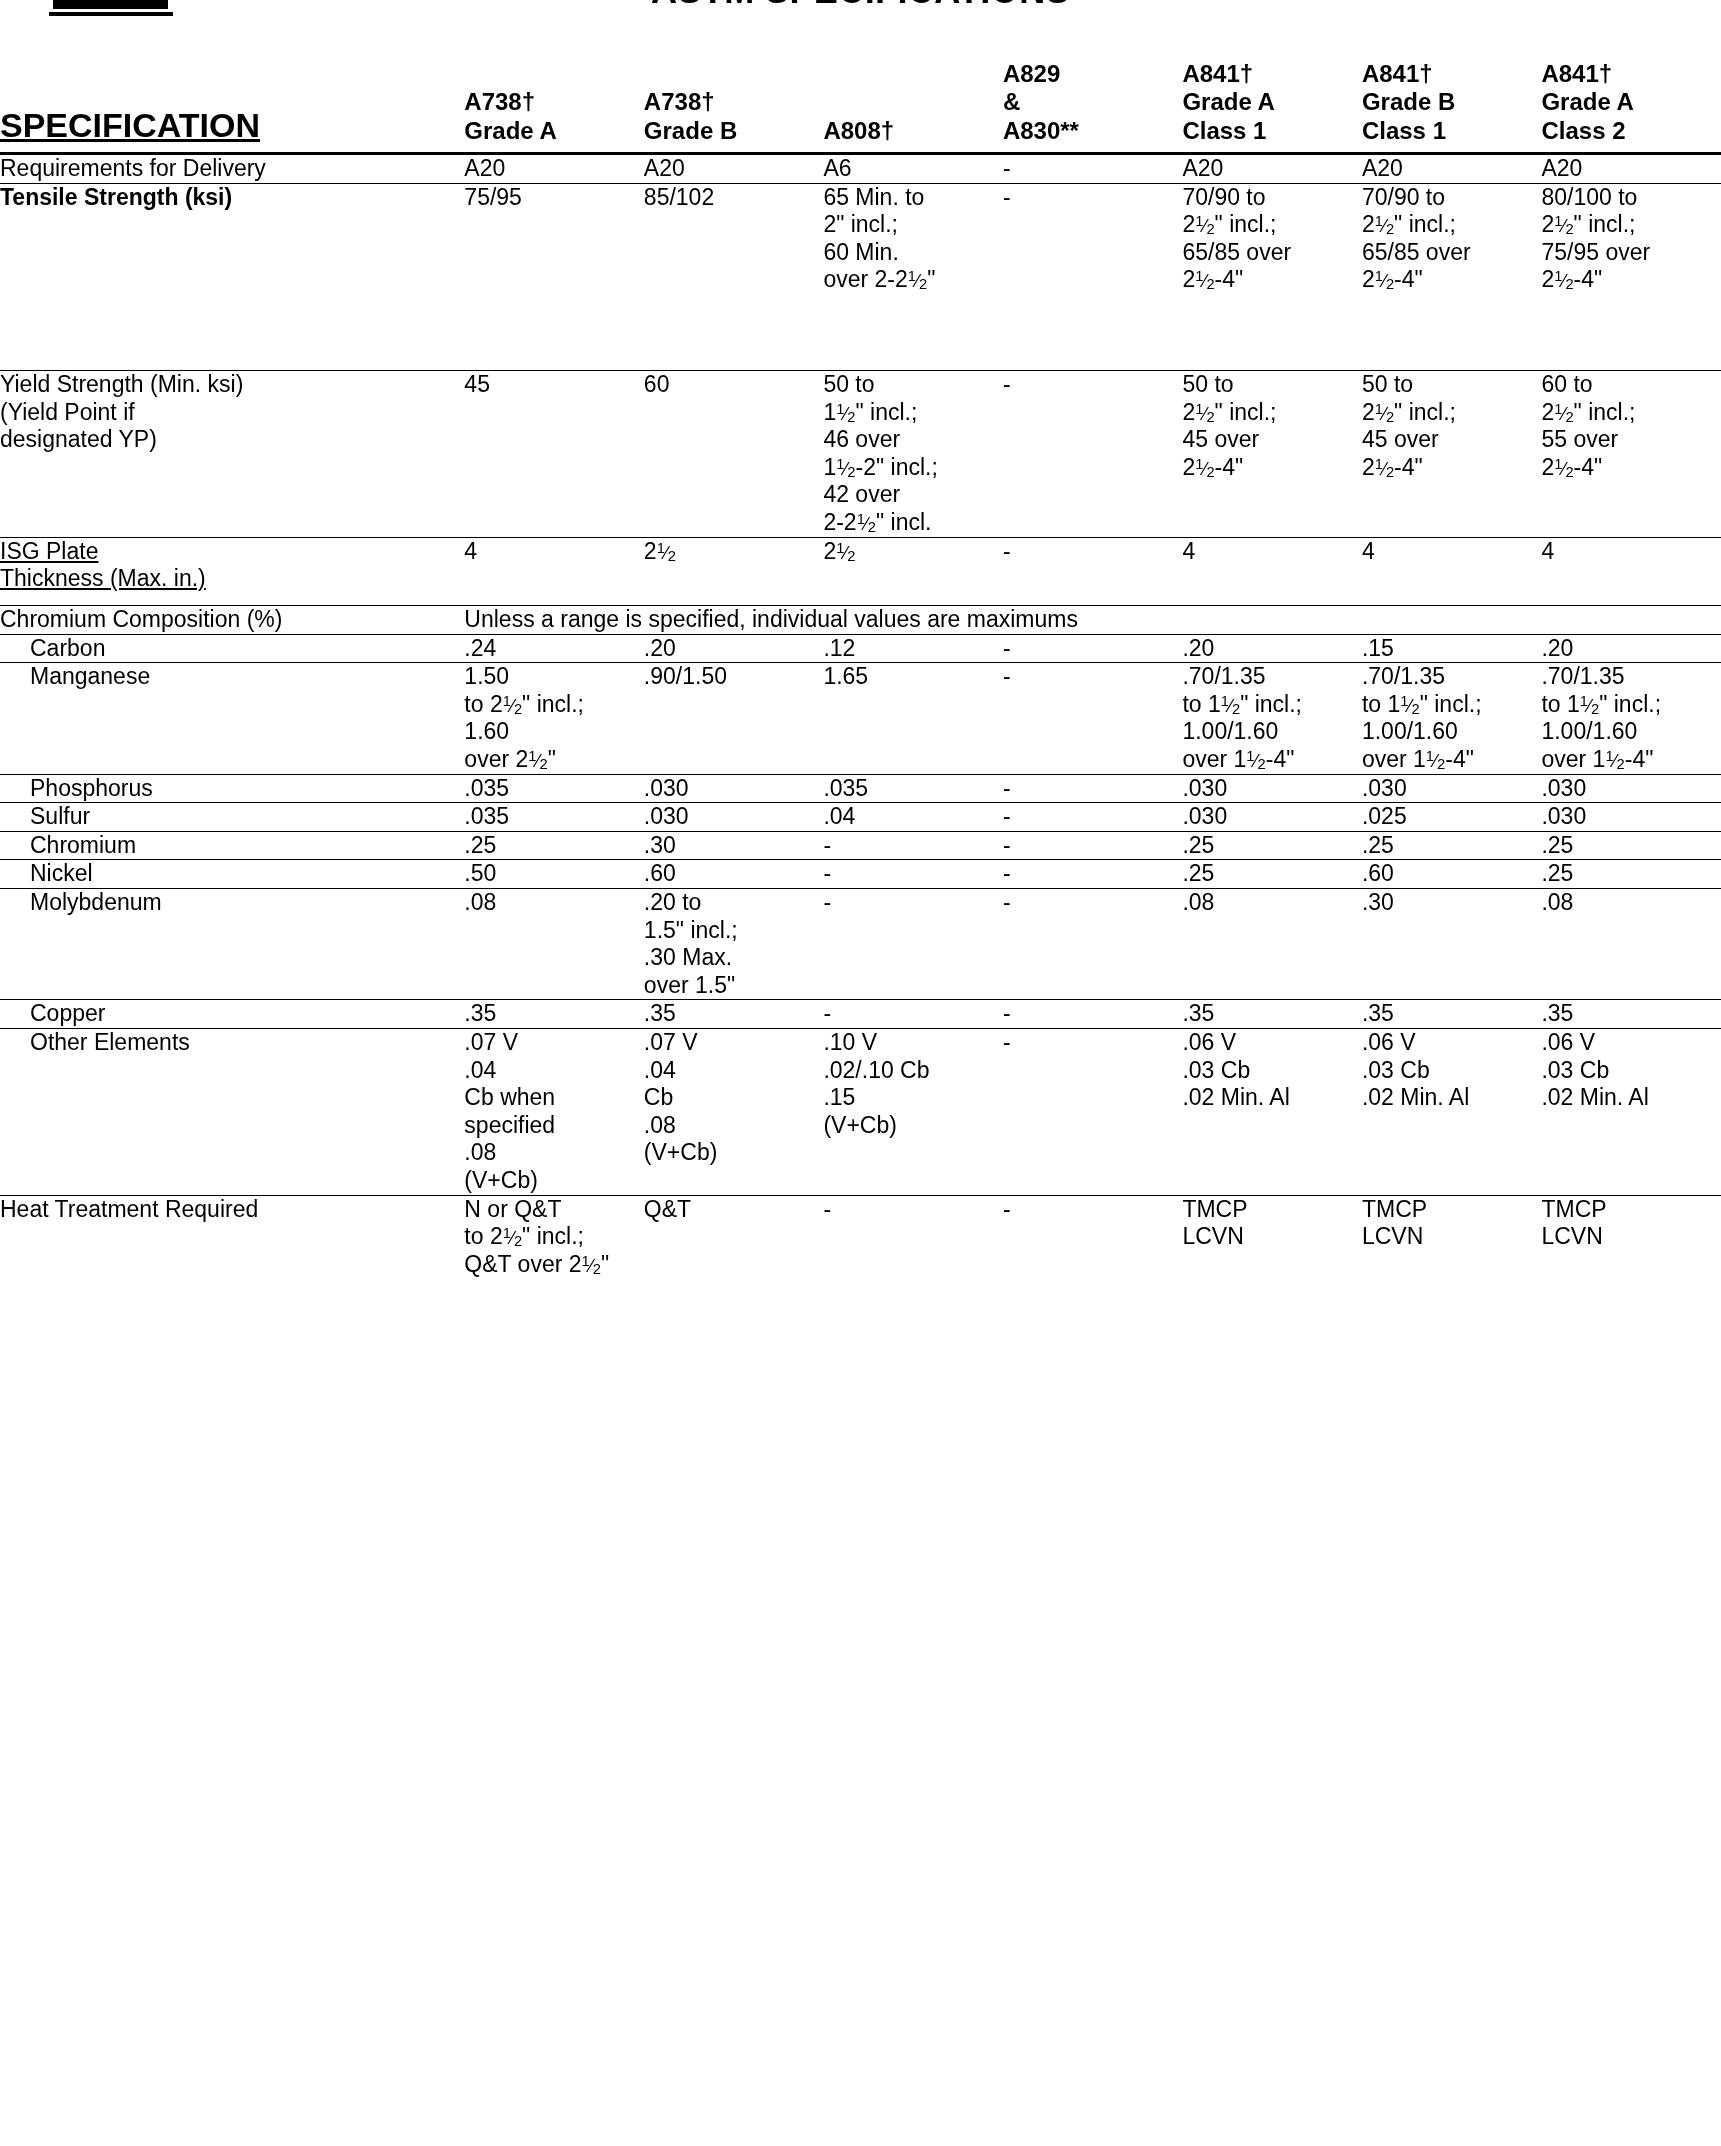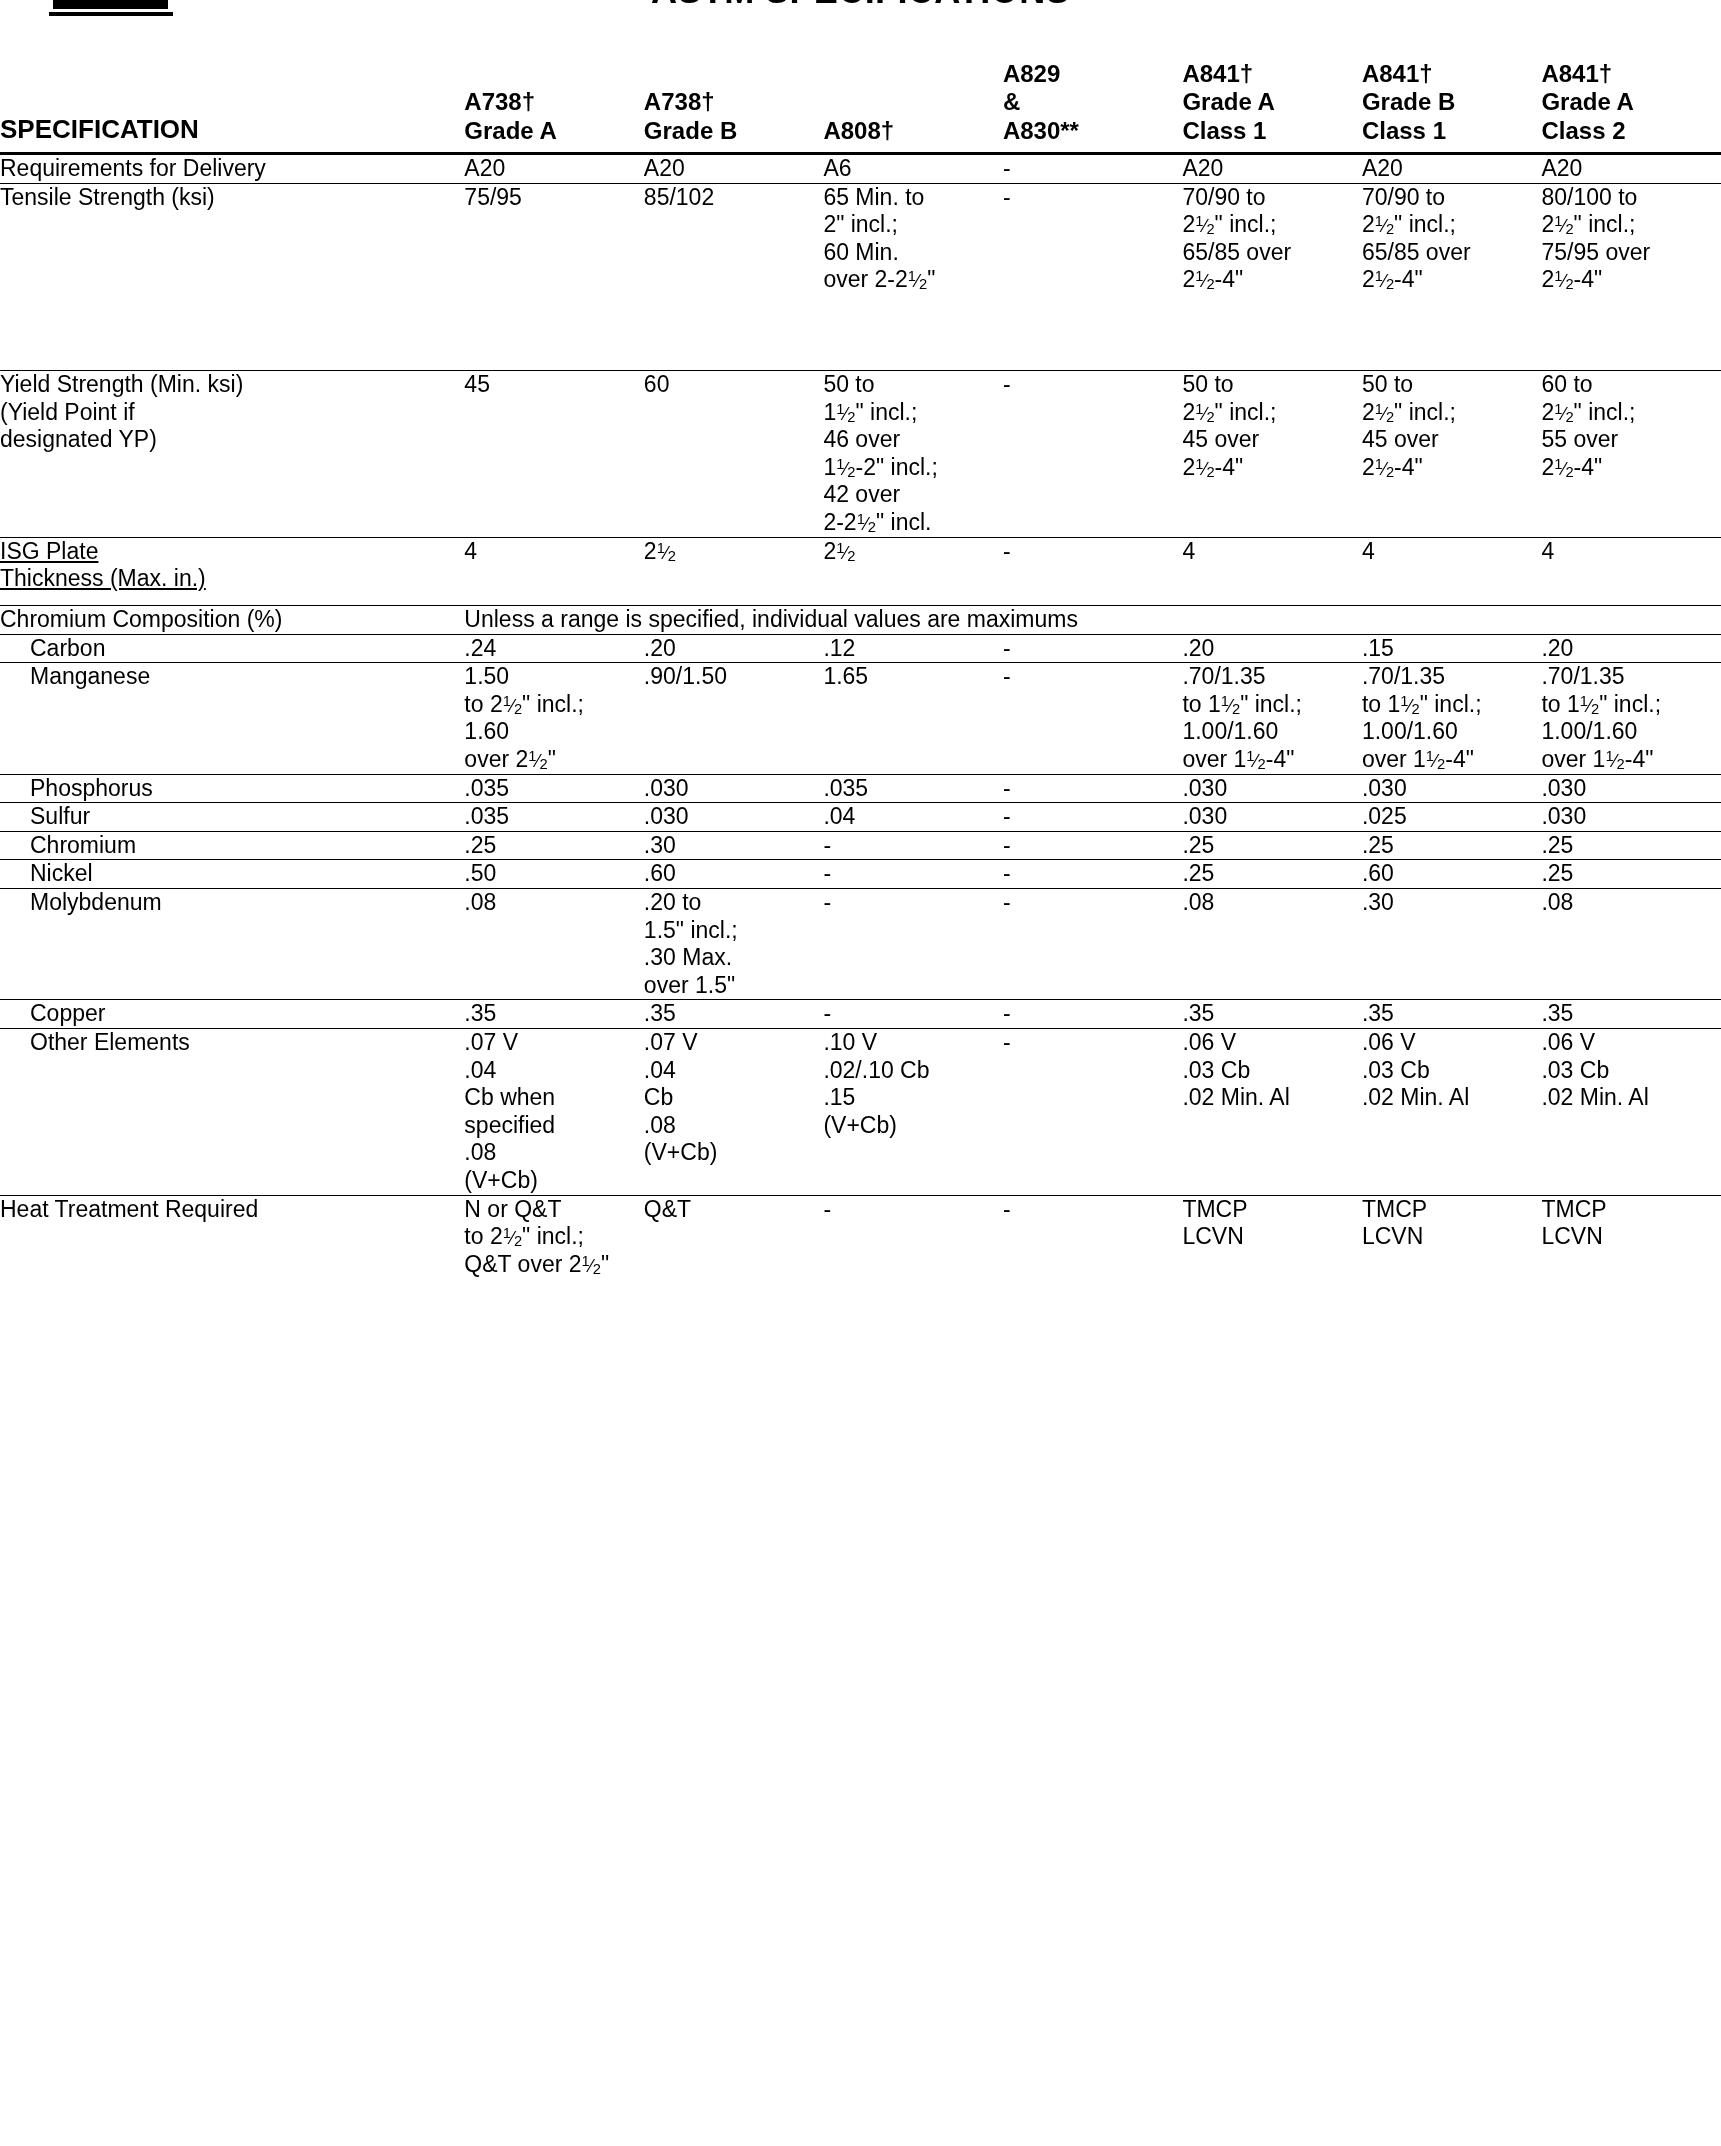--- a/index.html
+++ b/index.html
@@ -77,22 +77,23 @@
   
   tr.hdr th {
     font-weight: bold;
     font-size: 24px;
     vertical-align: bottom;
     padding-bottom: 7px;
     white-space: pre-line;
     line-height: 1.18;
   }
   tr.hdr th.spec-word {
-    font-size: 26px;
+    font-size: 34px;
     transform: none;
+    text-decoration: underline;
   }
   .hdr-pad { height: 85px; }
 
   tr.hdr th, tr.hdr td { border-bottom: 3.5px solid #000; margin-top: 23px; }
 
   
   tr.row > * {
     border-bottom: 1.8px solid #000;
     padding-top: 10.6px;
     padding-bottom: 10.6px;
@@ -172,21 +173,21 @@
         <th class="lbl">Requirements for Delivery</th>
         <td class="val">A20</td>
         <td class="val">A20</td>
         <td class="val">A6</td>
         <td class="val">-</td>
         <td class="val">A20</td>
         <td class="val">A20</td>
         <td class="val">A20</td>
       </tr>
       <tr class="row">
-        <th class="lbl" style="padding-bottom: 76px;">Tensile Strength (ksi)</th>
+        <th class="lbl" style="padding-bottom: 76px; font-weight: bold;">Tensile Strength (ksi)</th>
         <td class="val" style="padding-bottom: 76px;">75/95</td>
         <td class="val" style="padding-bottom: 76px;">85/102</td>
         <td class="val" style="padding-bottom: 76px;">65 Min. to<br>2" incl.;<br>60 Min.<br>over 2-2<span class="frac"><sup>1</sup>⁄<sub>2</sub></span>"</td>
         <td class="val" style="padding-bottom: 76px;">-</td>
         <td class="val" style="padding-bottom: 76px;">70/90 to<br>2<span class="frac"><sup>1</sup>⁄<sub>2</sub></span>" incl.;<br>65/85 over<br>2<span class="frac"><sup>1</sup>⁄<sub>2</sub></span>-4"</td>
         <td class="val" style="padding-bottom: 76px;">70/90 to<br>2<span class="frac"><sup>1</sup>⁄<sub>2</sub></span>" incl.;<br>65/85 over<br>2<span class="frac"><sup>1</sup>⁄<sub>2</sub></span>-4"</td>
         <td class="val" style="padding-bottom: 76px;">80/100 to<br>2<span class="frac"><sup>1</sup>⁄<sub>2</sub></span>" incl.;<br>75/95 over<br>2<span class="frac"><sup>1</sup>⁄<sub>2</sub></span>-4"</td>
       </tr>
       <tr class="row">
         <th class="lbl">Yield Strength (Min. ksi)<br>   (Yield Point if<br>   designated YP)</th>

